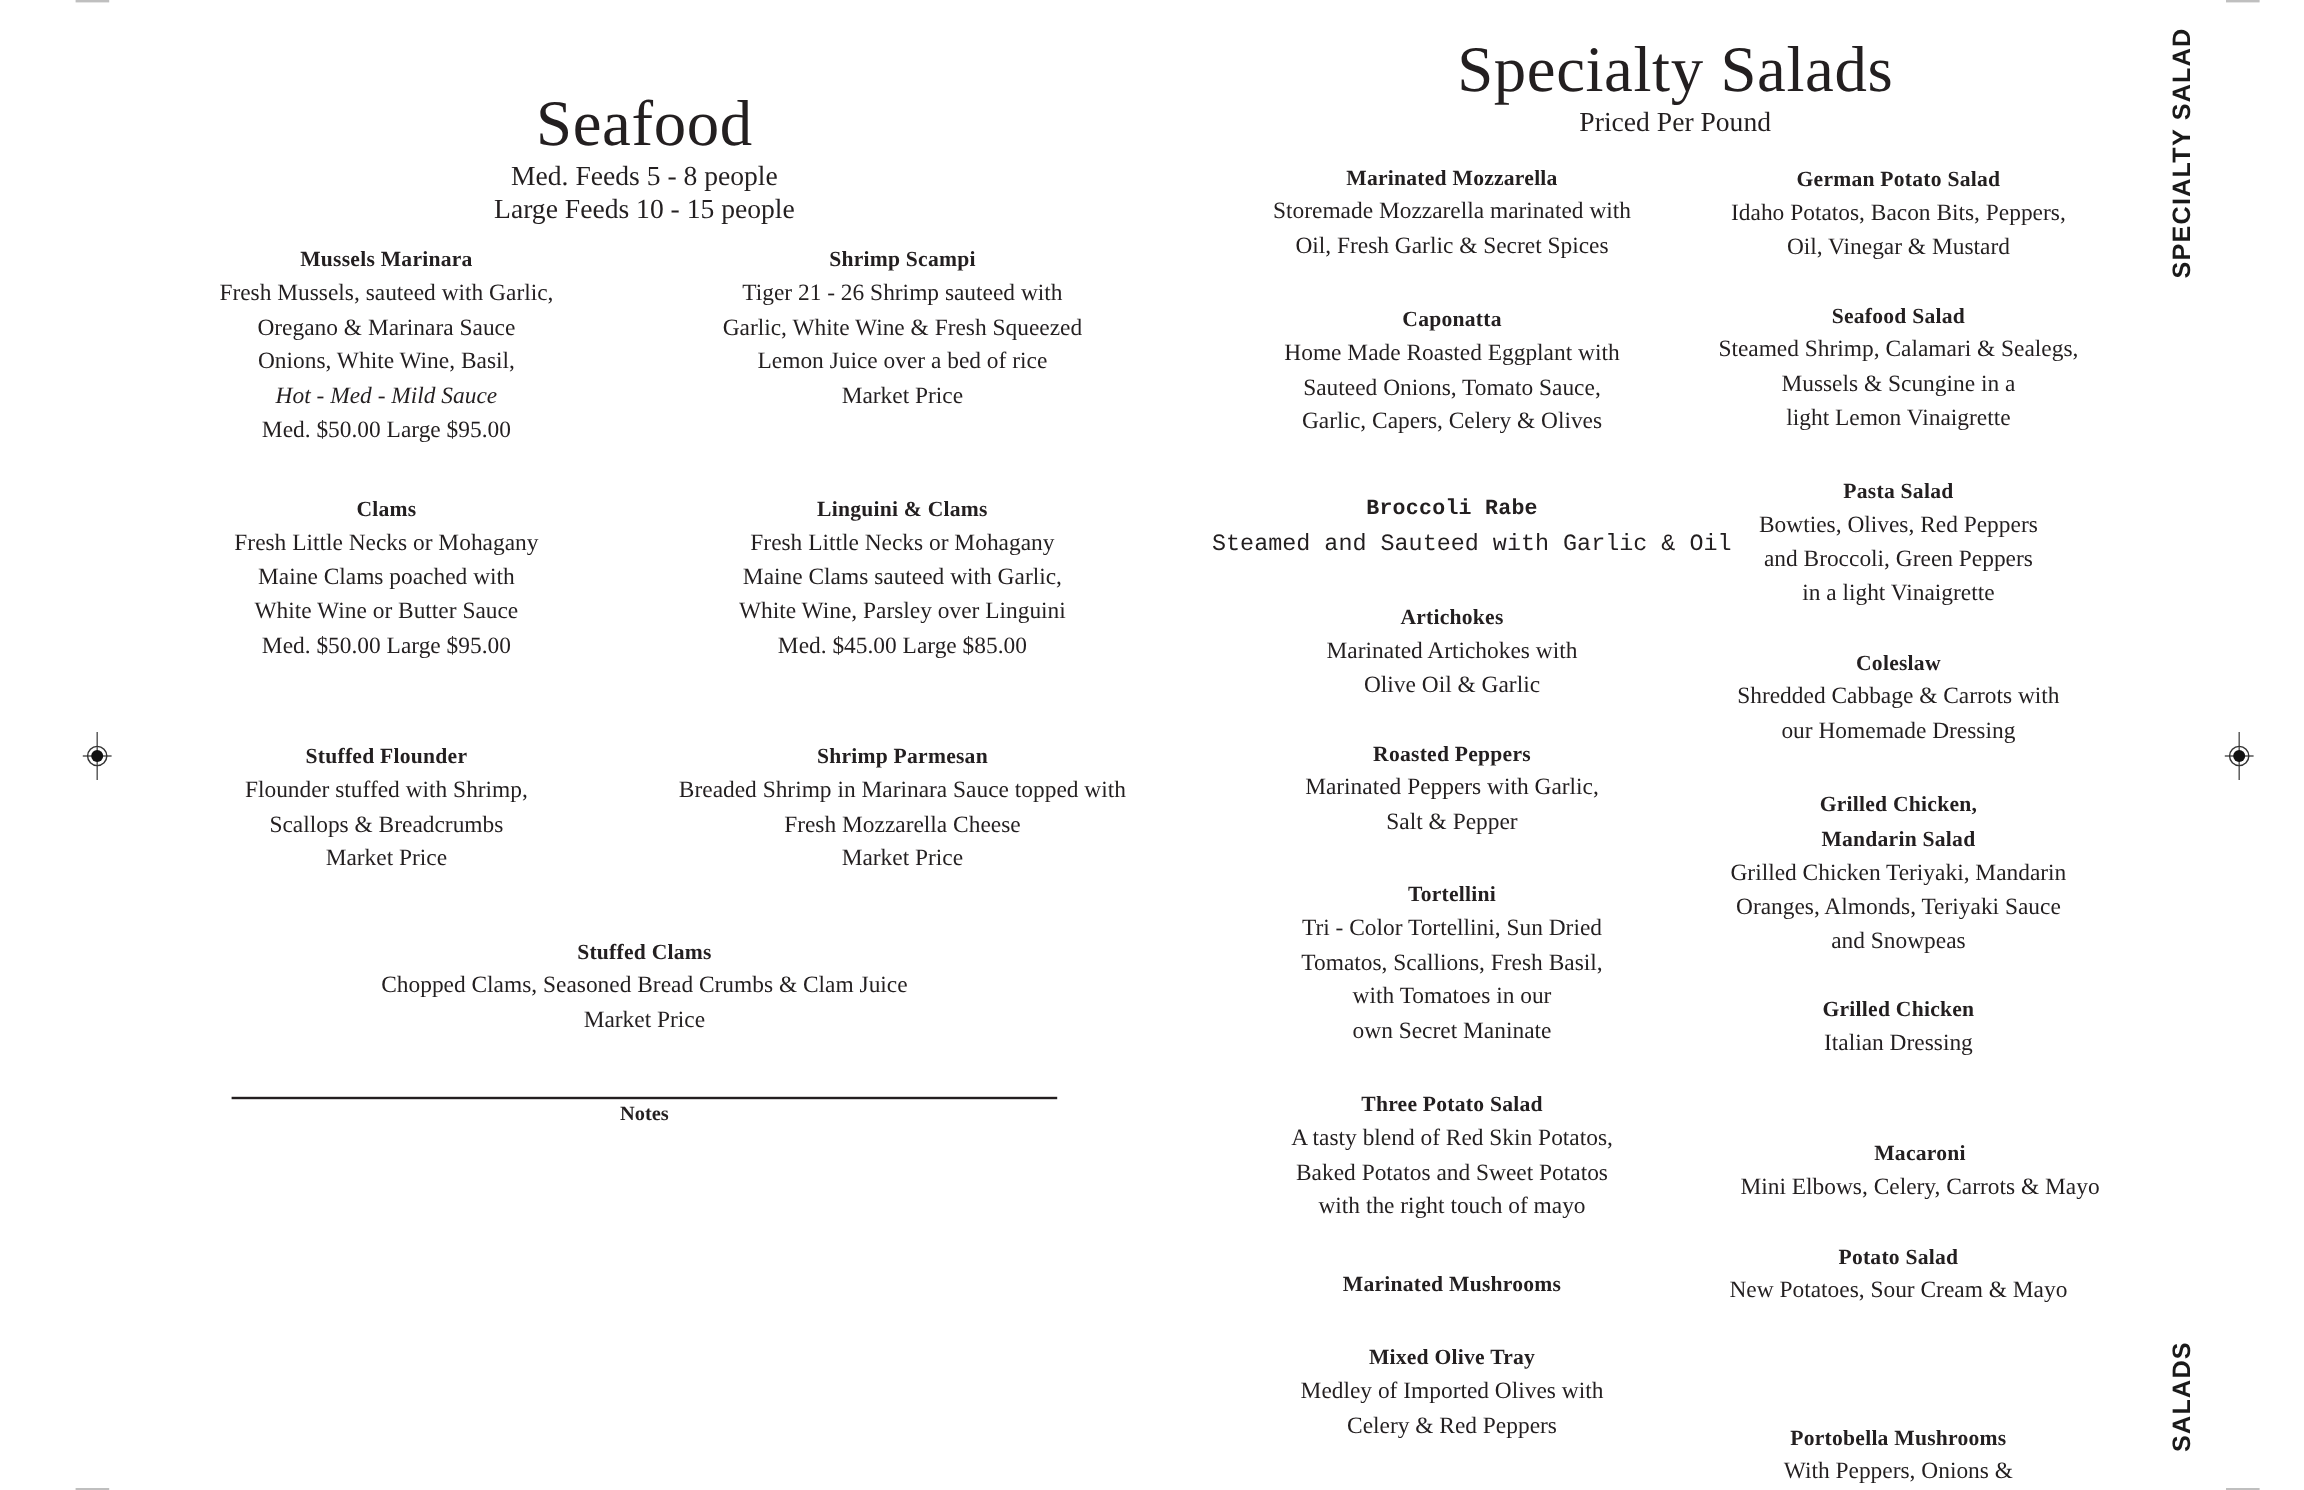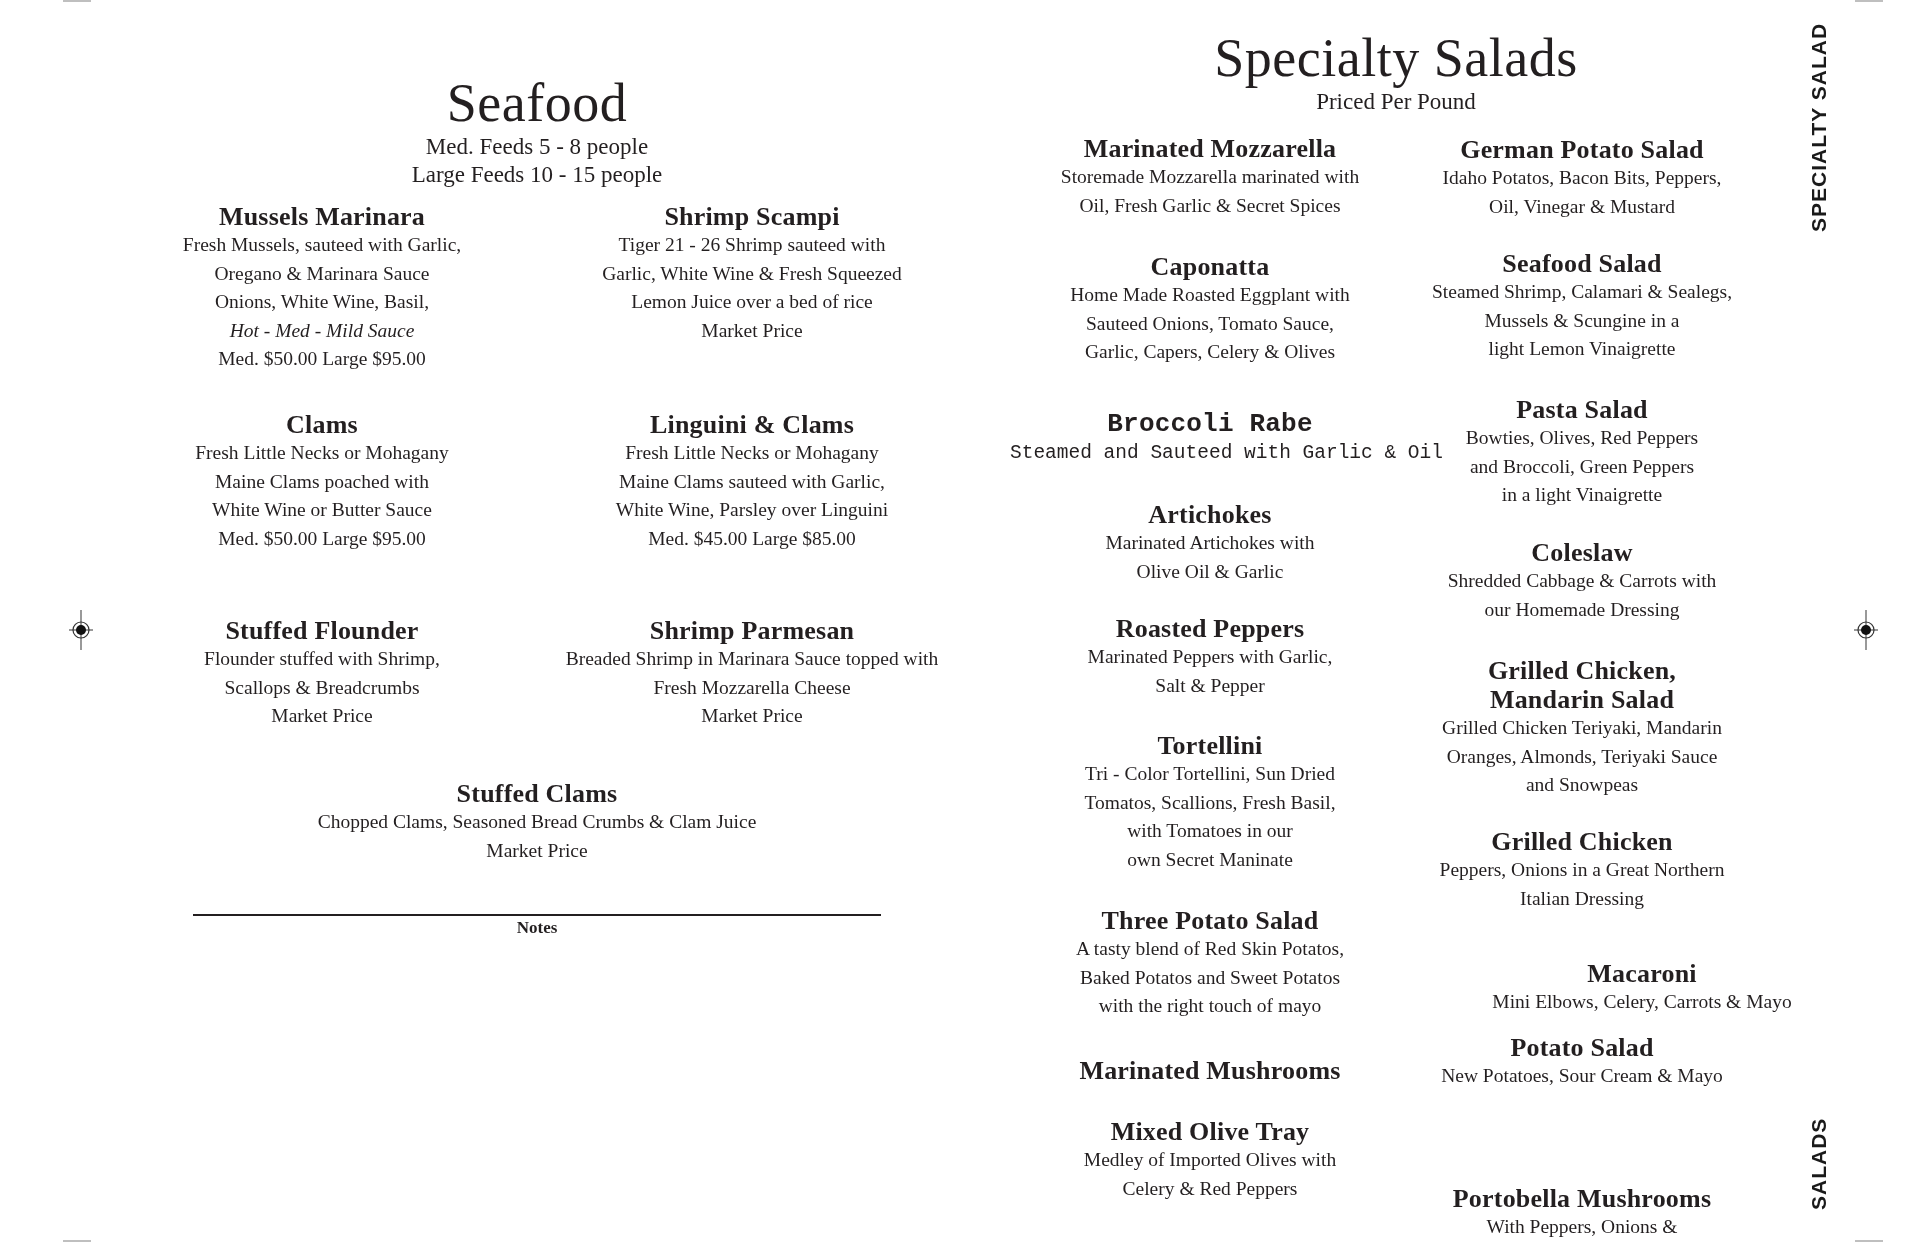--- a/index.html
+++ b/index.html
@@ -10,21 +10,21 @@
   }
   .abs { position: absolute; }
   .center { text-align: center; }
   .title {
     font-size: 54px; font-weight: normal; letter-spacing: 0.5px;
     line-height: 60px; margin: 0; white-space: nowrap;
   }
   .sub { font-size: 23px; line-height: 28px; white-space: nowrap; }
   .item { text-align: center; }
   .item-name {
-    font-size: 26px; font-weight: bold; line-height: 29px; white-space: nowrap;
+    font-size: 18px; font-weight: bold; line-height: 29px; white-space: nowrap;
     letter-spacing: 0.2px;
   }
   .item-line { font-size: 19.5px; line-height: 28.5px; white-space: nowrap; }
   .item-line.italic { font-style: italic; }
   .crop { position: absolute; background: #bfbfbf; height: 2px; width: 28px; }
   .vtext {
     position: absolute; font-family: "Liberation Sans", "DejaVu Sans", sans-serif;
     font-weight: bold; font-size: 21px; letter-spacing: 1px;
     transform: rotate(-90deg); transform-origin: left top; white-space: nowrap;
     color: #1a1a1a;
@@ -205,25 +205,24 @@
 <div class="abs item" style="left:1382px; top:656px; width:400px;">
   <div class="item-name">Grilled Chicken,</div>
   <div class="item-name">Mandarin Salad</div>
   <div class="item-line">Grilled Chicken Teriyaki, Mandarin</div>
   <div class="item-line">Oranges, Almonds, Teriyaki Sauce</div>
   <div class="item-line">and Snowpeas</div>
 </div>
 
 <div class="abs item" style="left:1382px; top:827px; width:400px;">
   <div class="item-name">Grilled Chicken</div>
-  <div class="item-line">Peppers, Onions in a Great Northern</div>
   <div class="item-line">Italian Dressing</div>
 </div>
 
-<div class="abs item" style="left:1442px; top:947px; width:400px;margin-top:12px;">
+<div class="abs item" style="left:1400px; top:947px; width:400px;">
   <div class="item-name">Macaroni</div>
   <div class="item-line">Mini Elbows, Celery, Carrots &amp; Mayo</div>
 </div>
 
 <div class="abs item" style="left:1382px; top:1033px; width:400px;">
   <div class="item-name">Potato Salad</div>
   <div class="item-line">New Potatoes, Sour Cream &amp; Mayo</div>
 </div>
 
 <div class="abs item" style="left:1382px; top:1184px; width:400px;">

